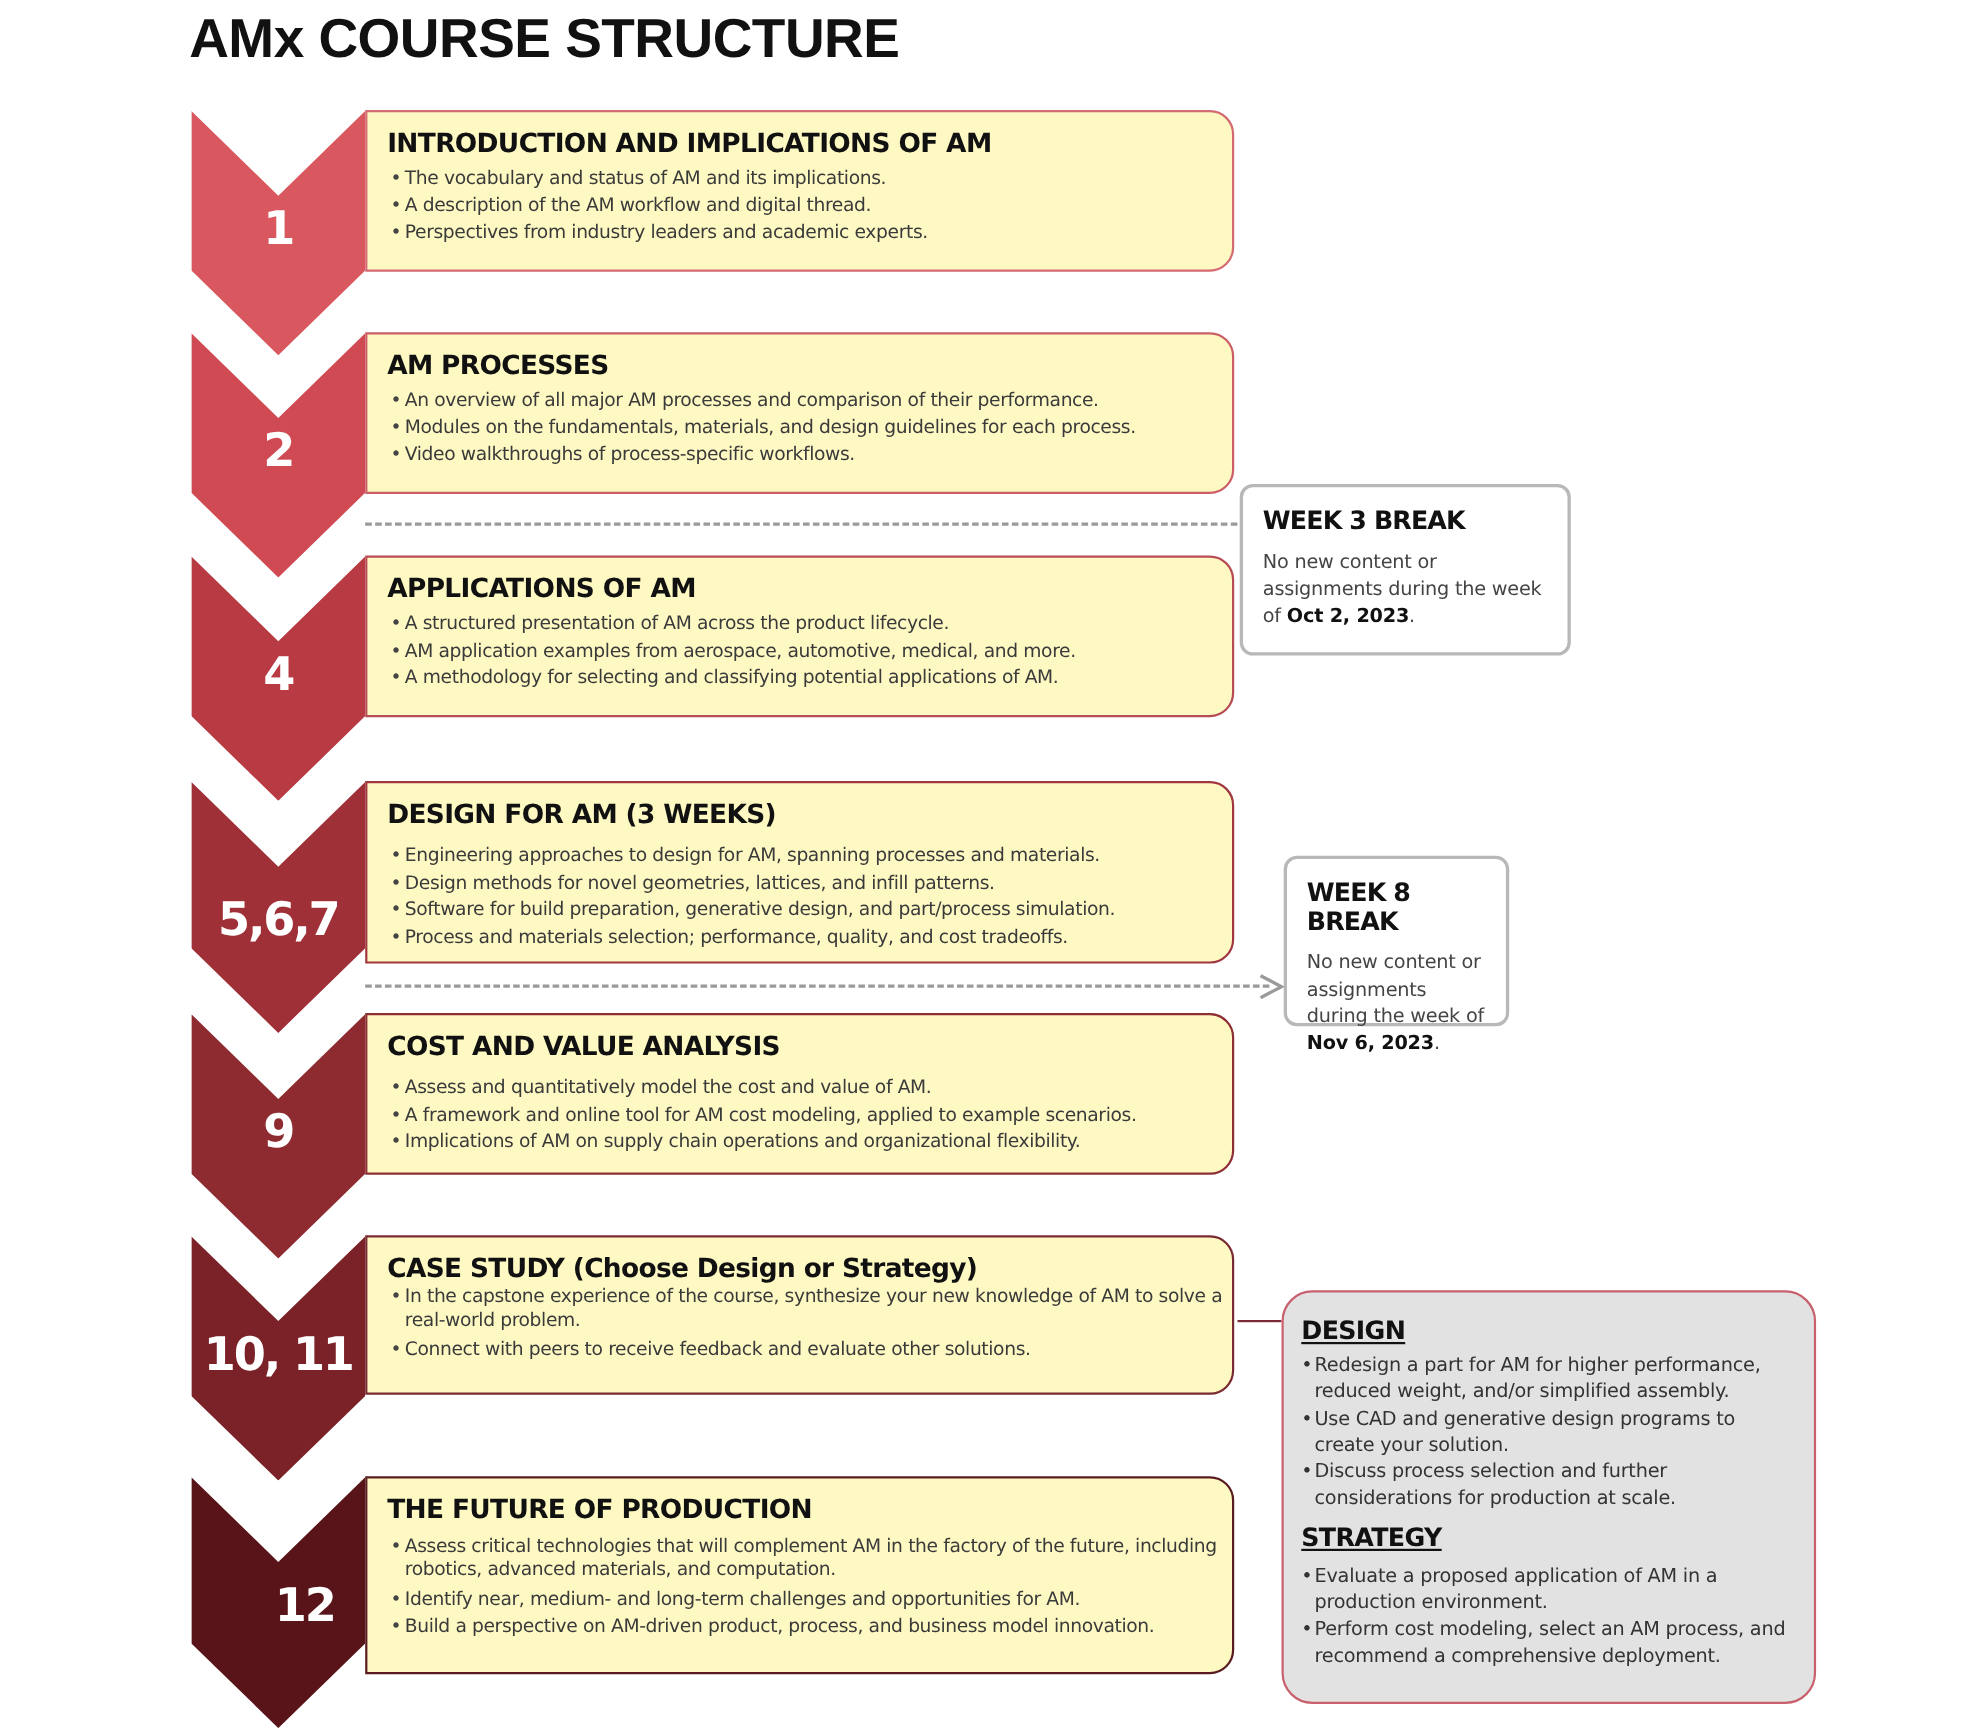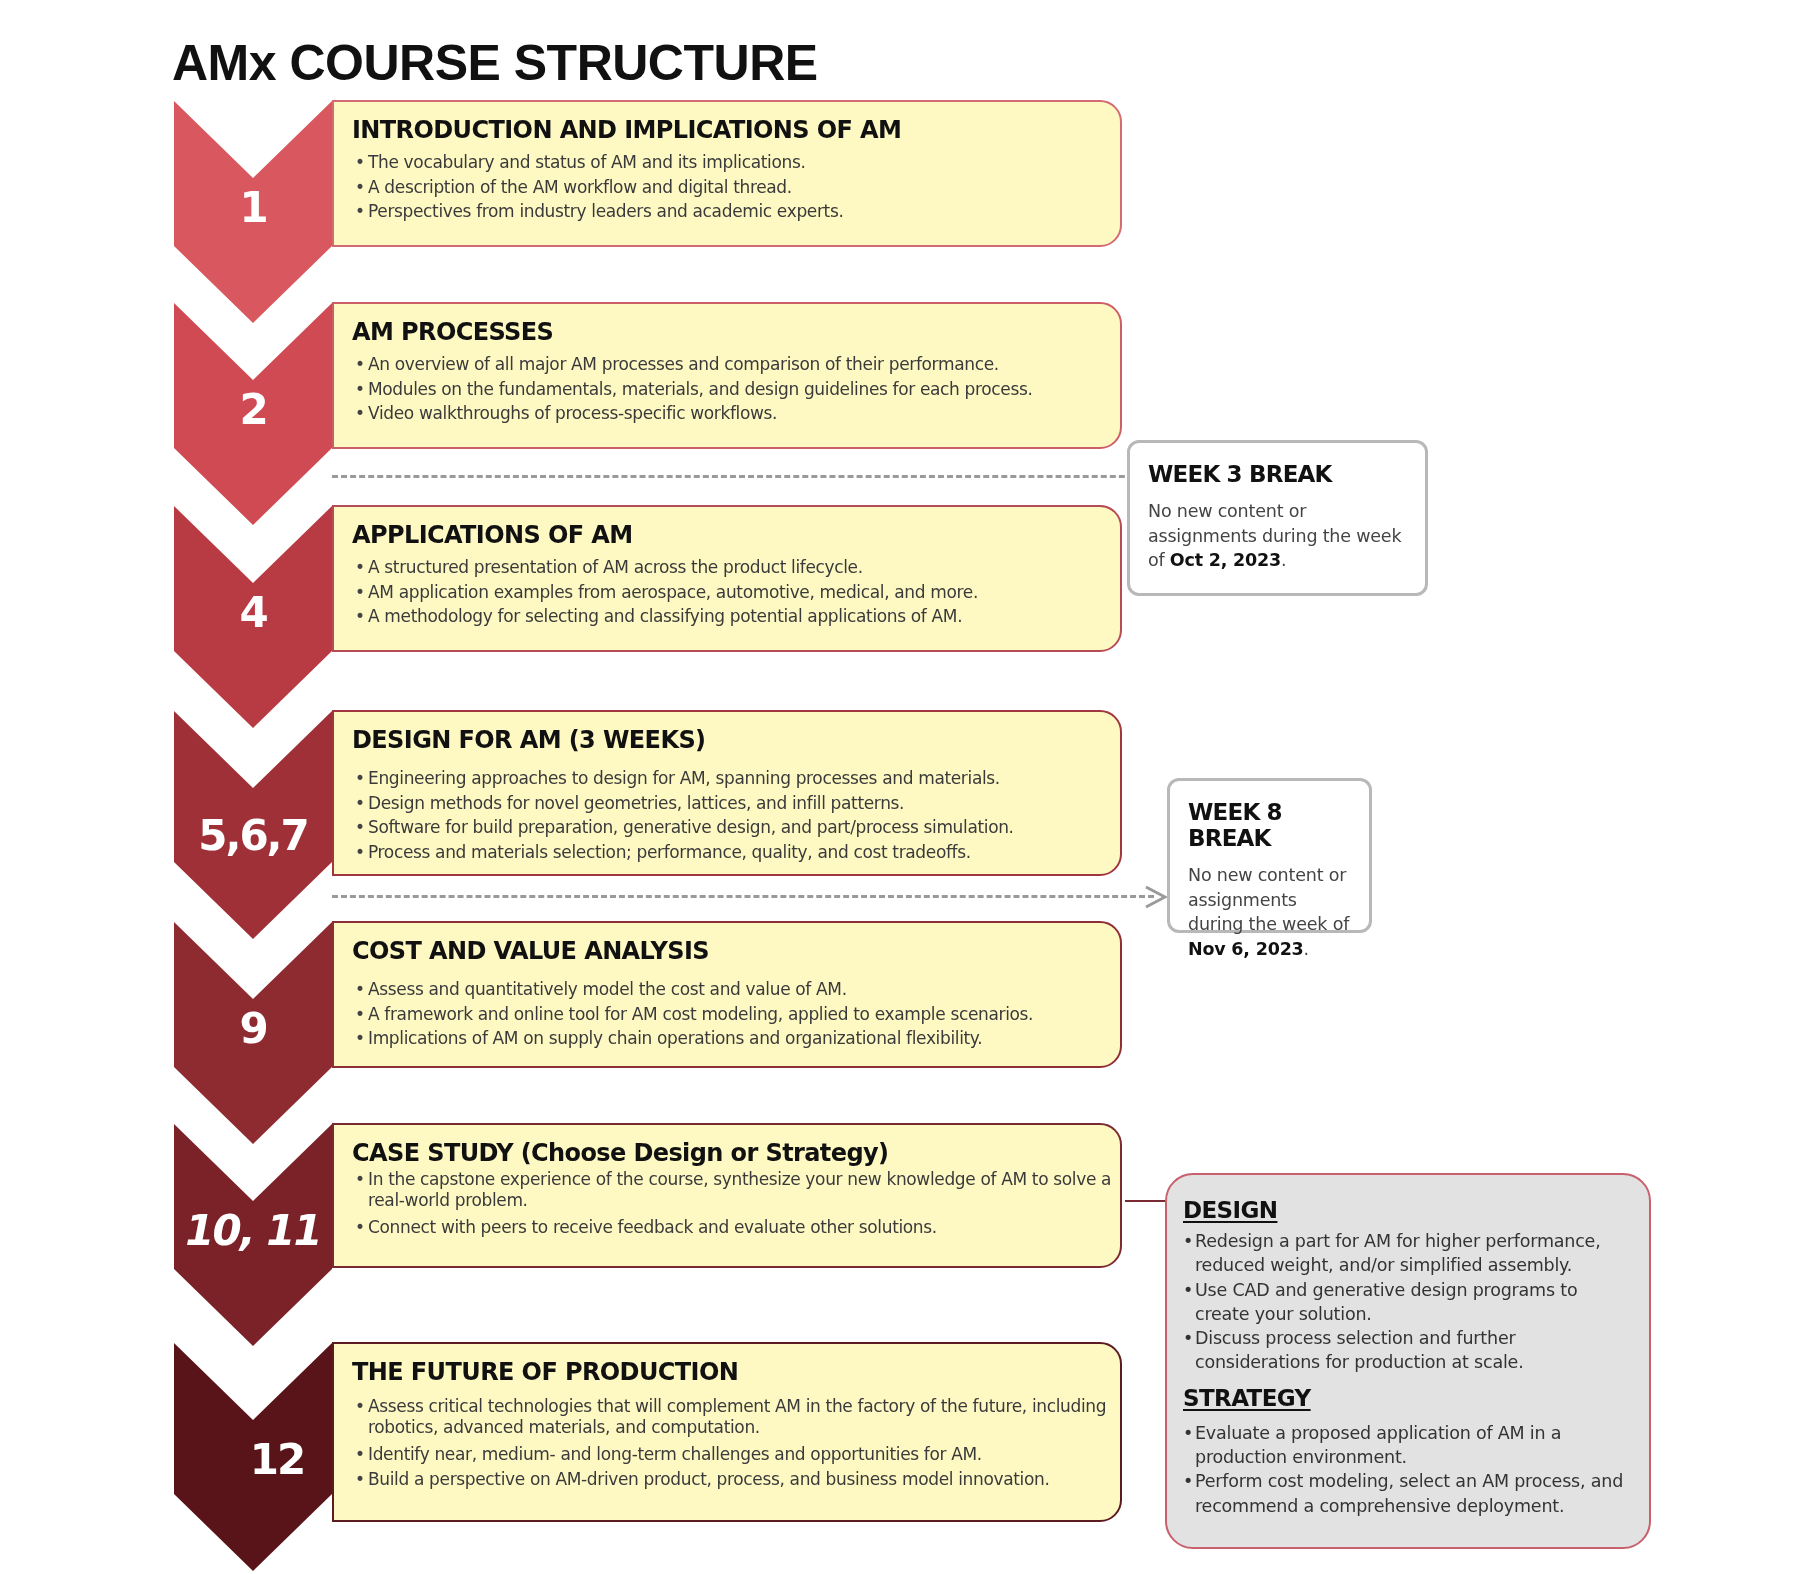--- a/index.html
+++ b/index.html
@@ -1,17 +1,17 @@
 <!DOCTYPE html>
 <html><head>
 <meta charset="utf-8">
 <style>
   html, body { margin: 0; padding: 0; background: #ffffff; }
   body { width: 1794px; height: 1574px; position: relative; overflow: hidden; font-family: "DejaVu Sans", sans-serif; color: #222; }
-  .title { position: absolute; left: 172px; top: 34px; font-family: "Liberation Sans", sans-serif; font-weight: bold; font-size: 50px; color: #111; letter-spacing: -0.5px; margin: 0; }
+  .title { position: absolute; left: 172px; top: 6px; font-family: "Liberation Sans", sans-serif; font-weight: bold; font-size: 50px; color: #111; letter-spacing: -0.5px; margin: 0; }
   .chev { position: absolute; left: 174px; width: 158px; }
   .chev svg { display: block; width: 100%; height: 100%; }
   .chev-num { position: absolute; left: 0; width: 158px; text-align: center; color: #fff; font-family: "DejaVu Sans", sans-serif; font-weight: bold; font-size: 42px; letter-spacing: -2px; }
   .box { position: absolute; left: 332px; width: 790px; background: #fef9c3; border: 2.5px solid; border-left-width: 2.5px; border-radius: 0 22px 22px 0; box-sizing: border-box; padding: 14px 6px 0 18px; }
   .box h2 { margin: 0 0 6px 0; font-family: "DejaVu Sans", sans-serif; font-weight: bold; font-size: 24px; color: #111; letter-spacing: -0.6px; }
   .box ul { list-style: none; margin: 0; padding: 0; }
   .box li { position: relative; padding-left: 16px; font-size: 17px; line-height: 24.5px; color: #3a3a3a; letter-spacing: -0.35px; }
   .box li::before { content: "\2022"; position: absolute; left: 3px; top: 0; color: #444; }
   .dash { position: absolute; left: 332px; height: 0; border-top: 3px dashed #9a9a9a; }
   .arrowhead { position: absolute; }
@@ -120,21 +120,21 @@
 </div>
 <div class="box" style="top:921px;height:147px;border-color:#8e2f36;">
   <h2 style="margin-bottom:12px;">COST AND VALUE ANALYSIS</h2>
   <ul>
     <li>Assess and quantitatively model the cost and value of AM.</li>
     <li>A framework and online tool for AM cost modeling, applied to example scenarios.</li>
     <li>Implications of AM on supply chain operations and organizational flexibility.</li>
   </ul>
 </div>
 
-<div class="chev" style="top:1124px;height:222px;font-style:italic;">
+<div class="chev" style="top:1124px;height:222px;">
   <svg viewBox="0 0 158 222" preserveAspectRatio="none">
       <polygon points="0,0 79,77 158,0 158,145 79,222 0,145" fill="#7a2228"></polygon>
     </svg>
   <div class="chev-num" style="top:82px;">10, 11</div>
 </div>
 <div class="box" style="top:1123px;height:145px;border-color:#7a2a32;">
   <h2 style="margin-bottom:2px;">CASE STUDY (Choose Design or Strategy)</h2>
   <ul>
     <li style="line-height:21px;margin-bottom:4px;">In the capstone experience of the course, synthesize your new knowledge of AM to solve a real-world problem.</li>
     <li>Connect with peers to receive feedback and evaluate other solutions.</li>

